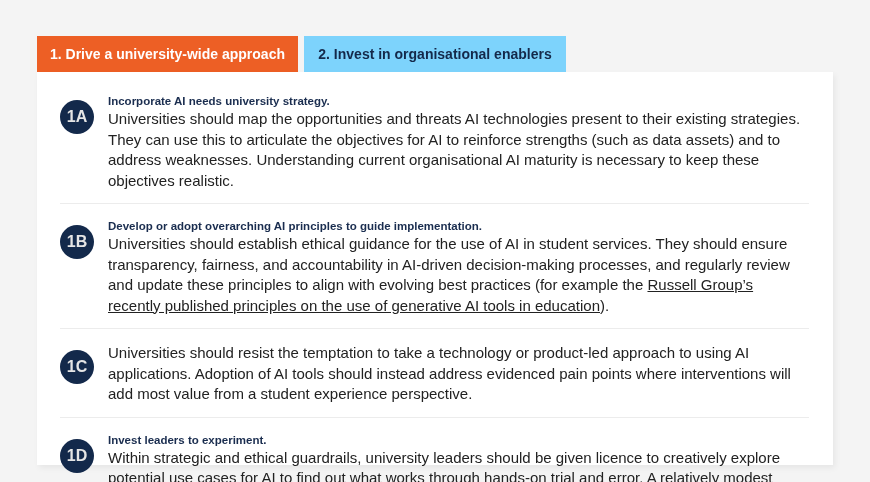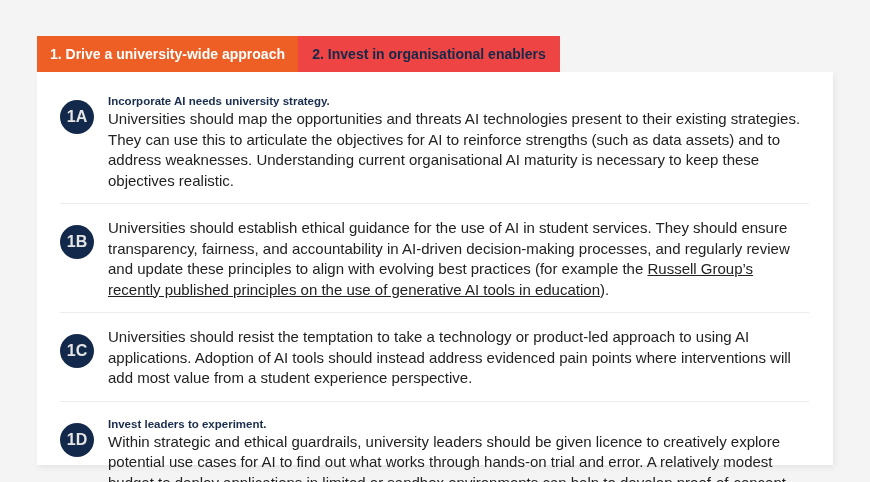--- a/index.html
+++ b/index.html
@@ -1,19 +1,19 @@
 <!DOCTYPE html>
 <html><head>
 <meta charset="utf-8">
 <style>
   * { box-sizing: border-box; margin: 0; padding: 0; }
   html, body { width: 870px; height: 482px; background: #f4f4f4; overflow: hidden; }
   body { font-family: "Liberation Sans", sans-serif; position: relative; }
-  .tabs { position: absolute; left: 37px; top: 36px; width: 796px; height: 36px; display: flex; gap: 0; }
-  .tab { height: 36px; display: flex; align-items: center; justify-content: center; font-weight: bold; font-size: 14px; color: #14294a; background: #ef4444; cursor: pointer; }
+  .tabs { position: absolute; left: 37px; top: 36px; width: 796px; height: 36px; display: flex; gap: 6px; }
+  .tab { height: 36px; display: flex; align-items: center; justify-content: center; font-weight: bold; font-size: 14px; color: #14294a; background: #7dd3fc; cursor: pointer; }
   .tab.active { background: #ed5f25; color: #ffffff; }
   .tab-1 { width: 261px; }
   .tab-2 { width: 262px; }
   .tab-3 { width: 261px; }
   .panel { position: absolute; left: 37px; top: 72px; width: 796px; height: 393px; background: #ffffff; box-shadow: 2px 3px 6px rgba(0,0,0,0.06); padding: 18px 24px 0 23px; }
   .item { display: flex; padding: 3px 0 12px 0; border-bottom: 1px solid #ececec; margin-bottom: 11px; }
   .item:last-child { border-bottom: none; }
   .badge { flex: 0 0 34px; width: 34px; height: 34px; border-radius: 50%; background: #13294b; color: #e5e5e5; font-weight: bold; font-size: 16px; display: flex; align-items: center; justify-content: center; margin-top: 7px; margin-right: 14px; }
   .content { flex: 1; }
   .title { font-weight: bold; font-size: 11.5px; color: #1a2d4f; line-height: 16px; }
@@ -33,20 +33,21 @@
     <div class="badge">1A</div>
     <div class="content">
       <div class="title">Incorporate AI needs university strategy.</div>
       <div class="body">Universities should map the opportunities and threats AI technologies present to their existing strategies. They can use this to articulate the objectives for AI to reinforce strengths (such as data assets) and to address weaknesses. Understanding current organisational AI maturity is necessary to keep these objectives realistic.</div>
     </div>
   </div>
 
   <div class="item">
     <div class="badge">1B</div>
     <div class="content">
+      <div class="title">Develop or adopt overarching AI principles to guide implementation.</div>
       <div class="body"><span>Universities should establish ethical guidance for the use of AI in student services. They should ensure transparency, fairness, and accountability in AI-driven decision-making processes, and regularly review and update these principles to align with evolving best practices  (for example the </span><a>Russell Group’s recently published principles on the use of generative AI tools in education</a><span>).</span></div>
     </div>
   </div>
 
   <div class="item">
     <div class="badge">1C</div>
     <div class="content">
       <div class="body">Universities should resist the temptation to take a technology or product-led approach to using AI applications. Adoption of AI tools should instead address evidenced pain points where interventions will add most value from a student experience perspective.</div>
     </div>
   </div>

